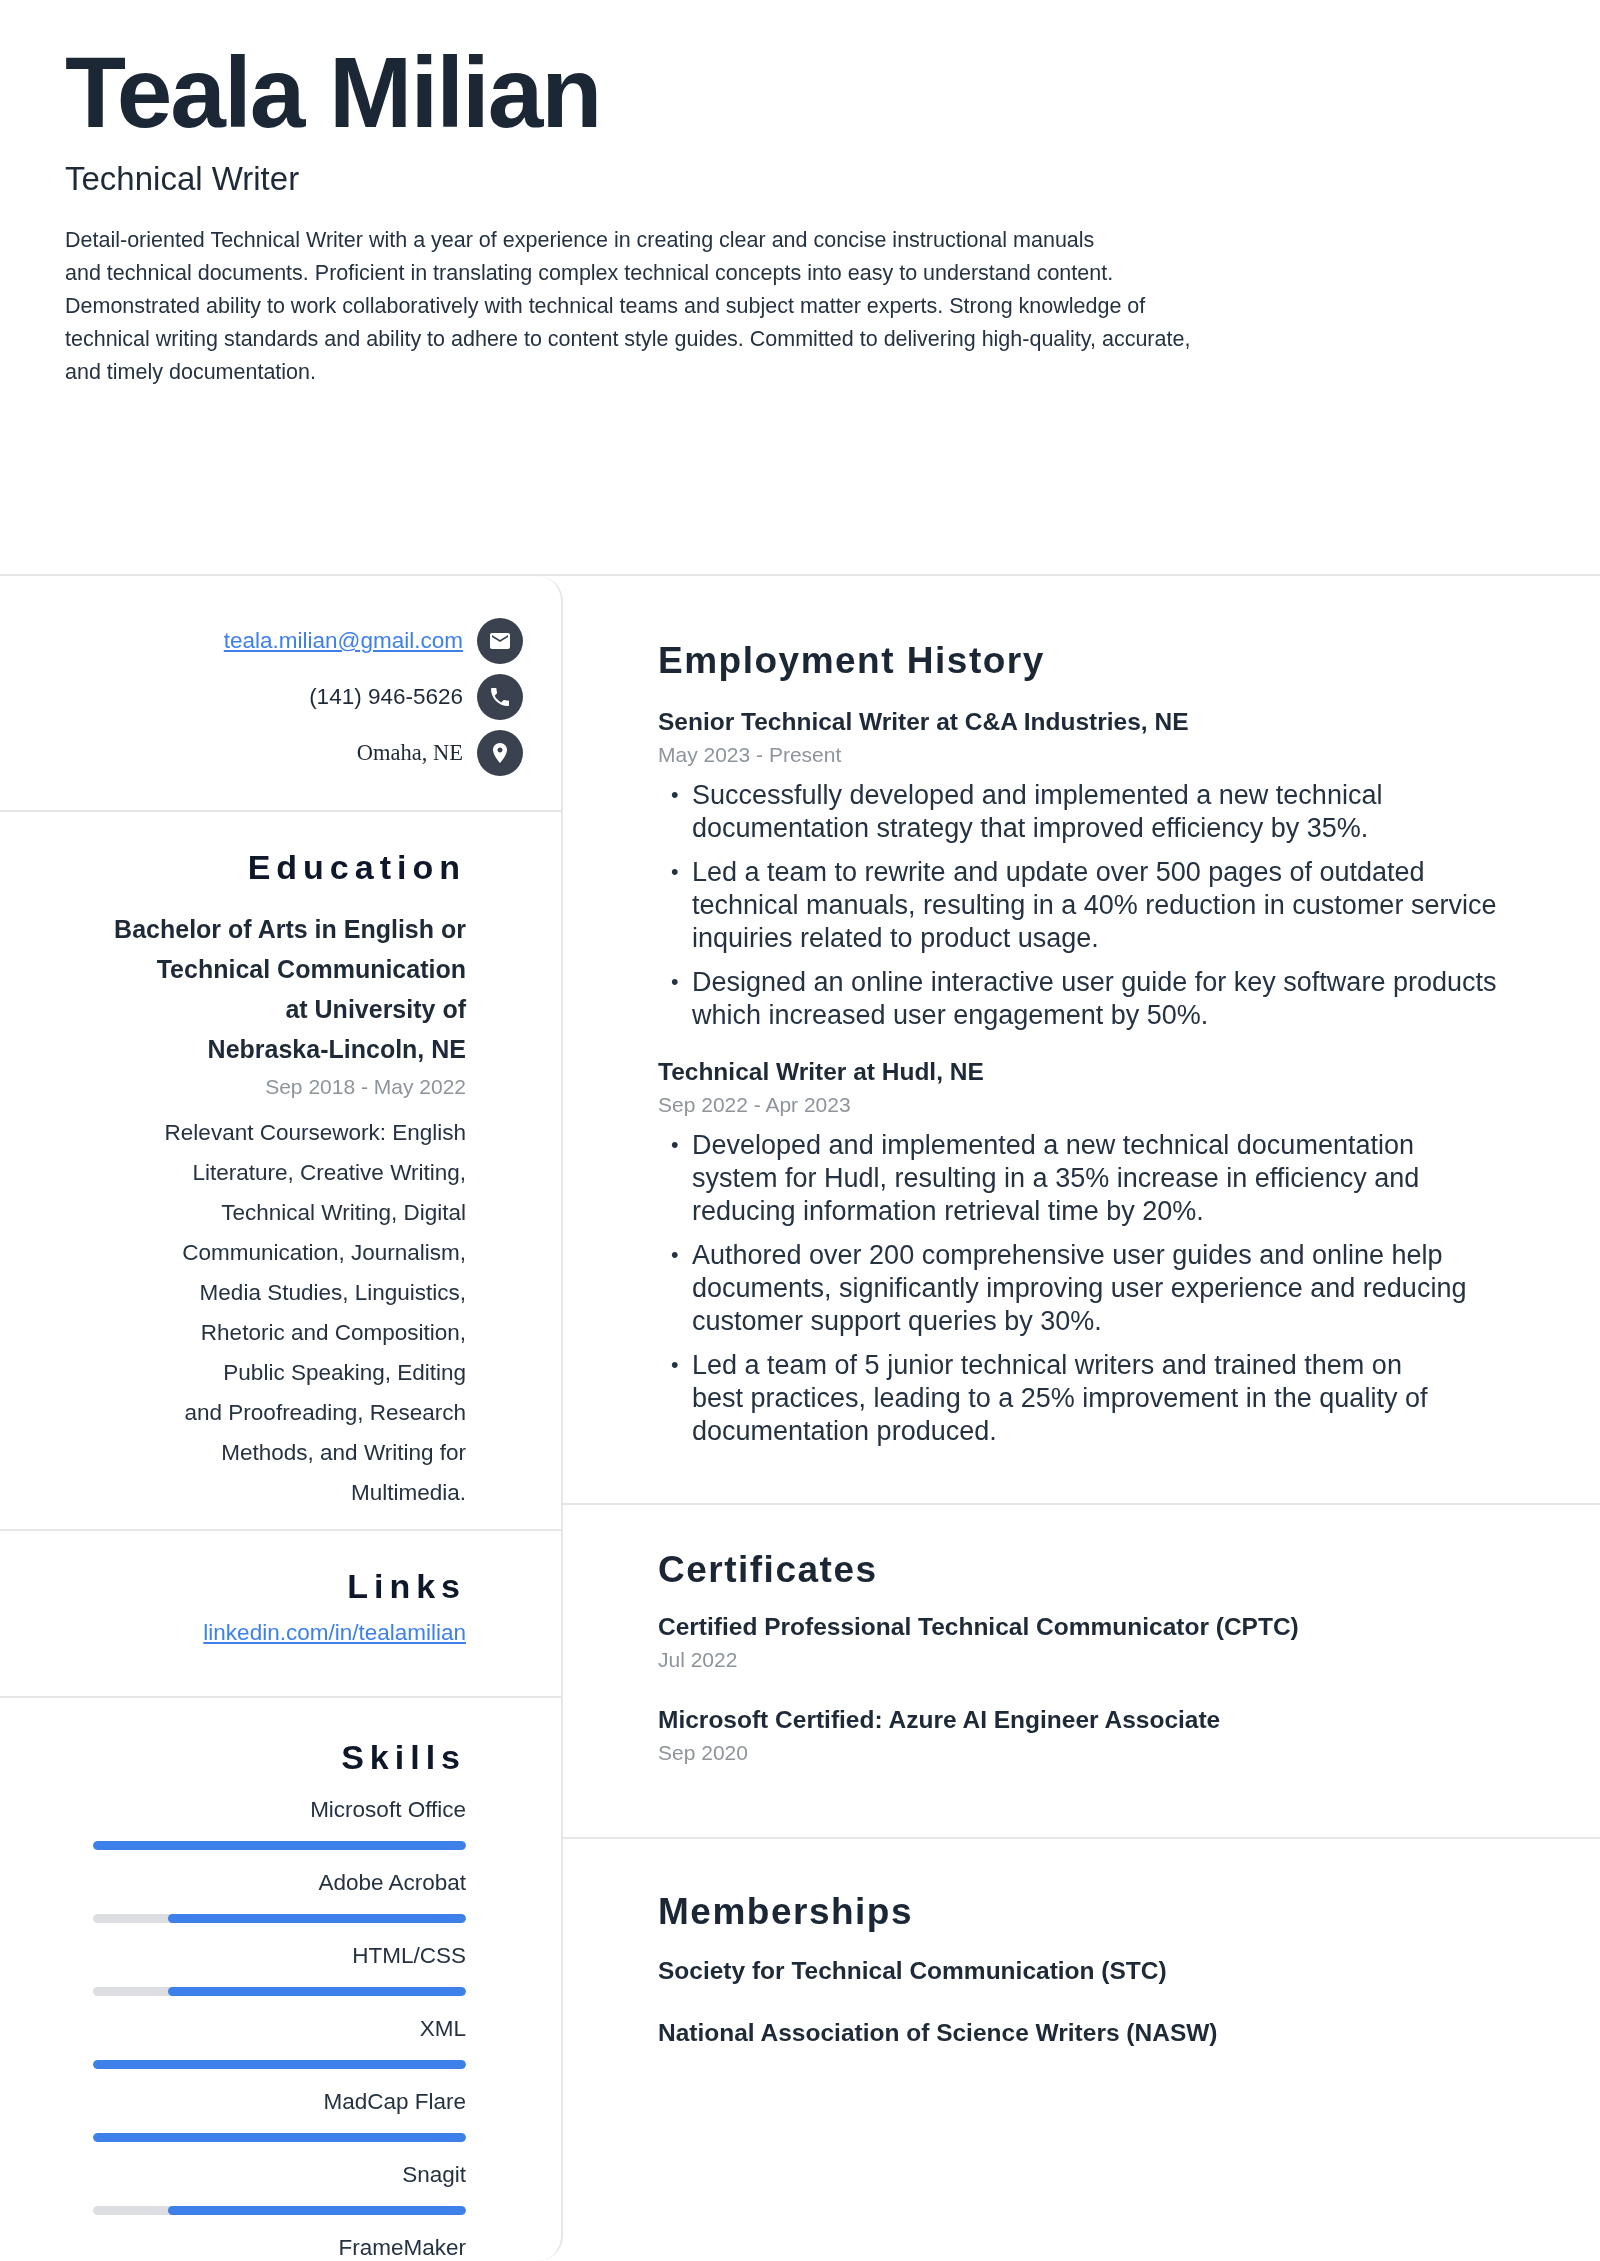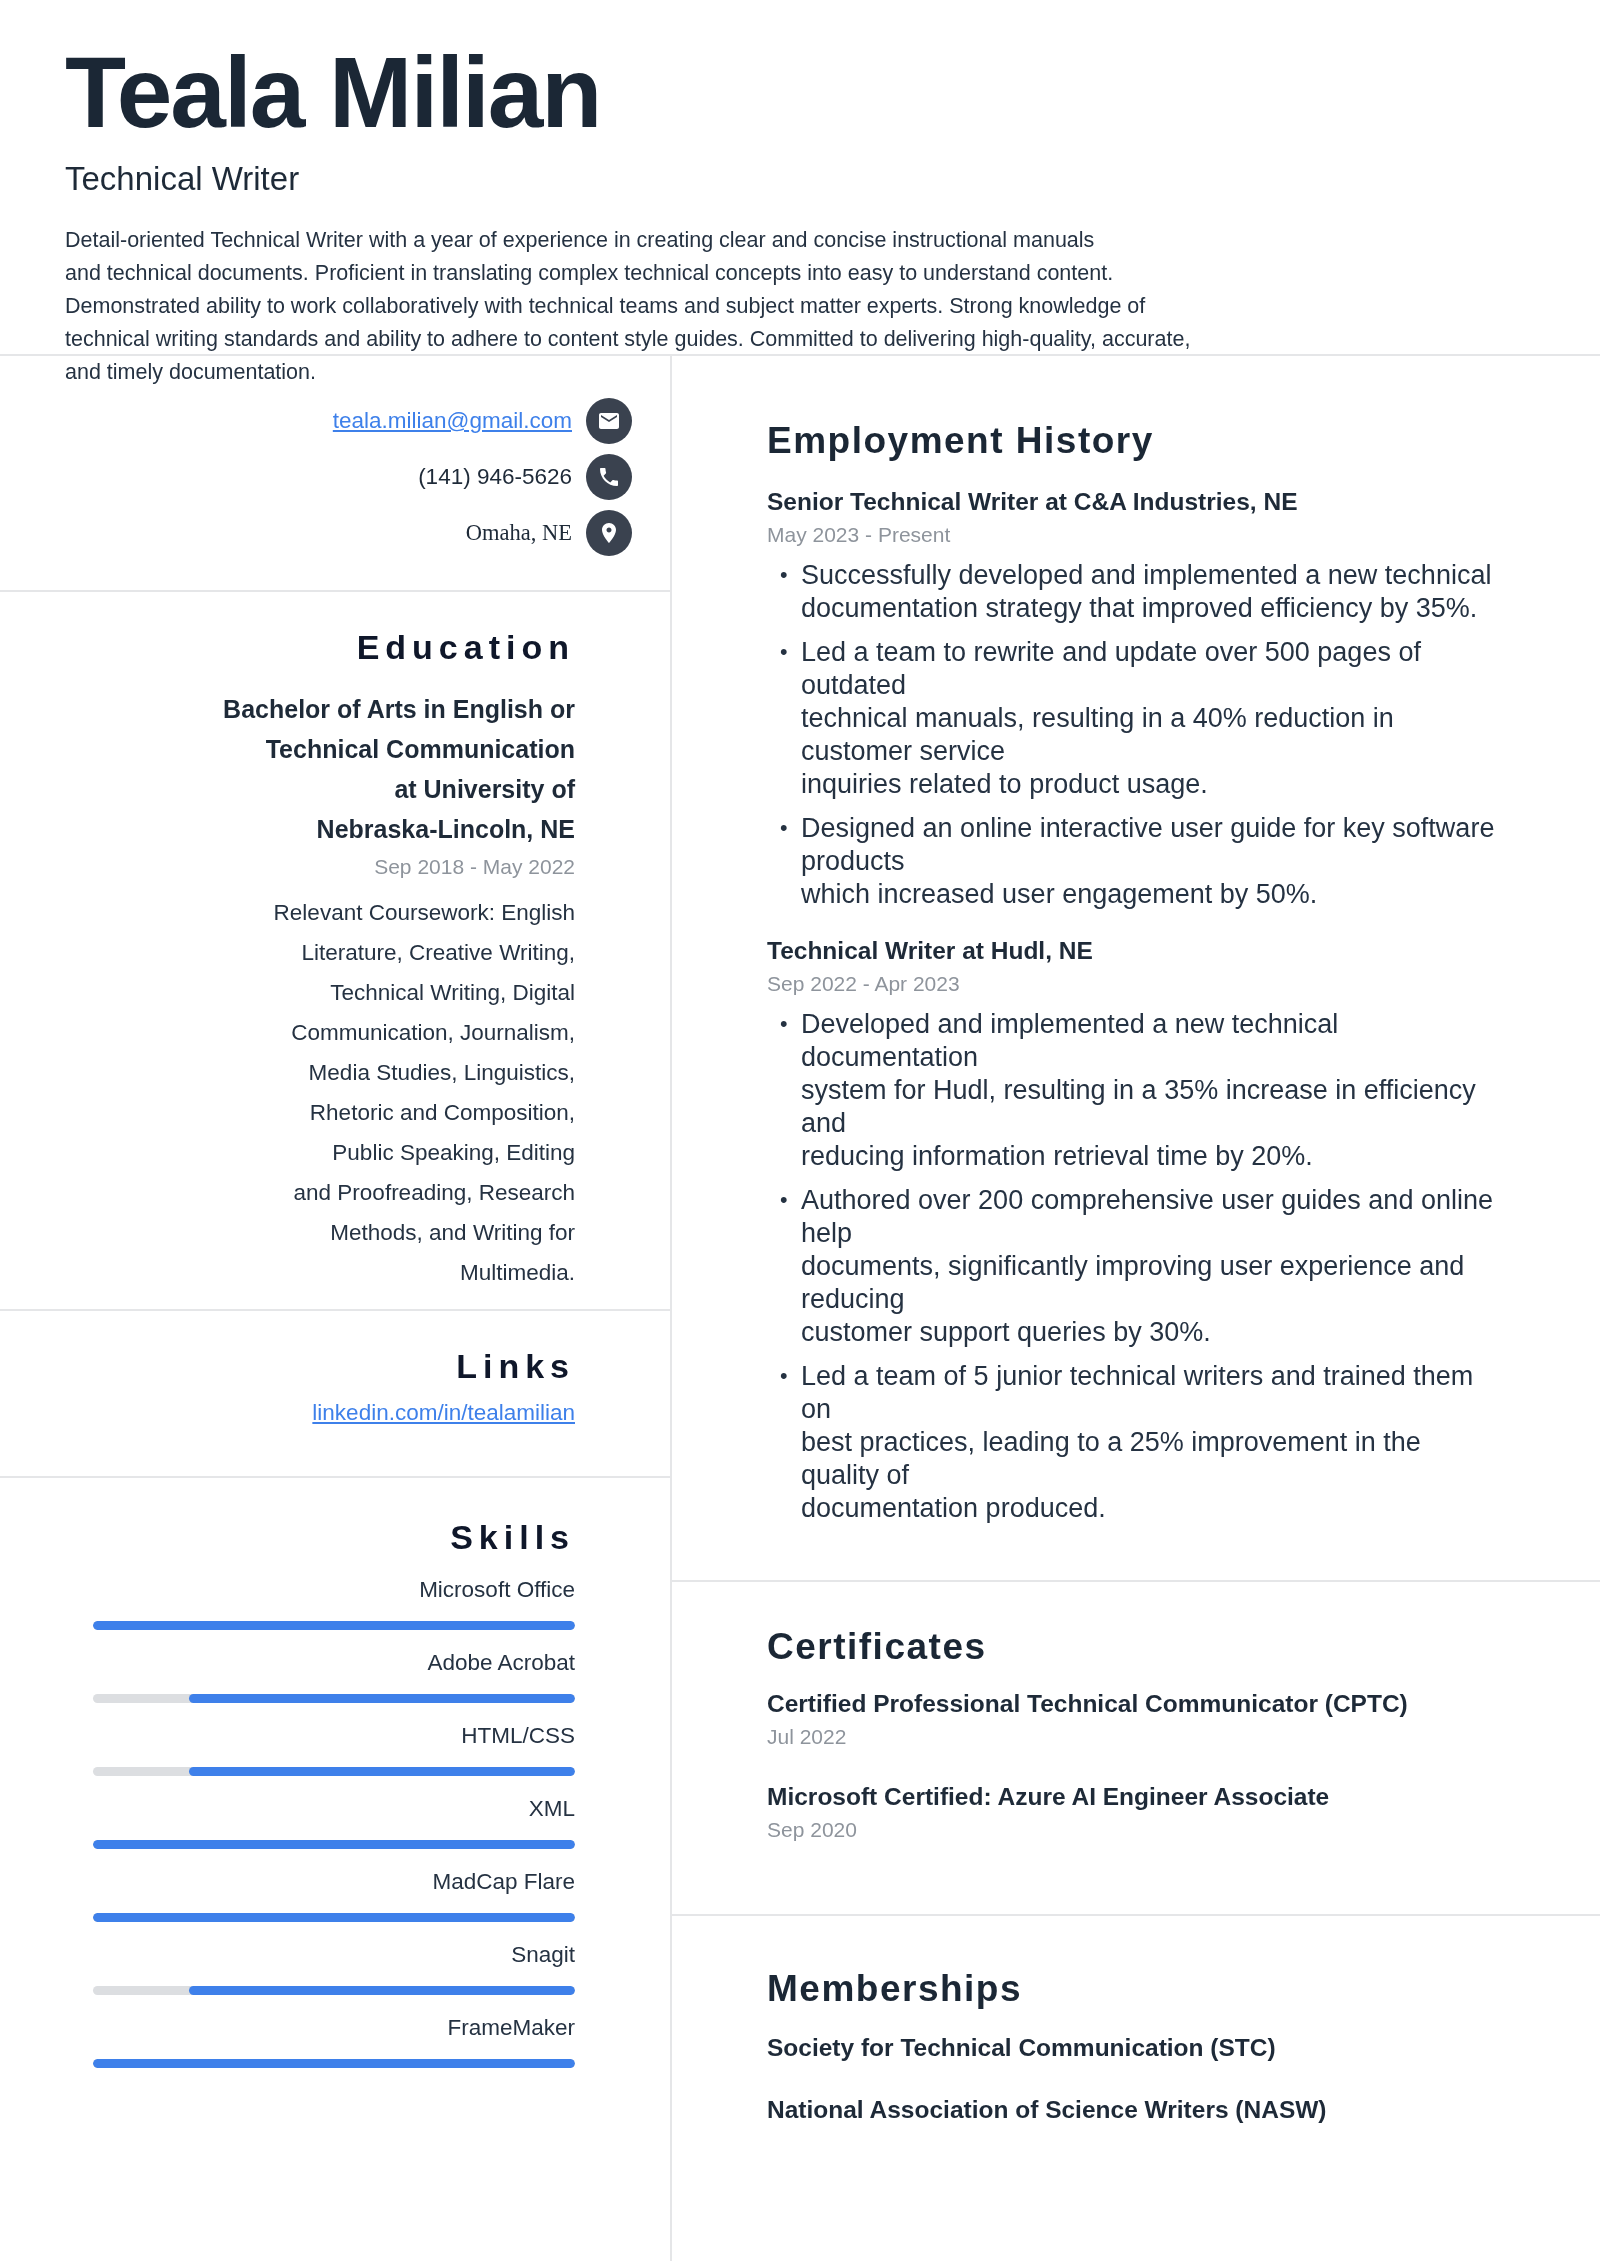--- a/index.html
+++ b/index.html
@@ -3,33 +3,33 @@
 <meta charset="utf-8">
 <style>
   html,body{margin:0;padding:0;background:#ffffff;}
   .page{
     width:1600px;height:2261px;box-sizing:border-box;
     display:flex;flex-direction:column;
     font-family:"Liberation Sans","DejaVu Sans",sans-serif;
     color:#1e2a38;background:#ffffff;overflow:hidden;
   }
   
-  .header{padding:40px 100px 13px 65px;box-sizing:border-box;height:354px;}
+  .header{padding:40px 100px 13px 65px;box-sizing:border-box;height:574px;}
   .name{
     font-size:100px;line-height:1.05;font-weight:600;margin:0;
     letter-spacing:-2px;color:#1b2735;
   }
   .candidate-title{margin-top:15px;font-size:33px;font-weight:500;color:#1e2a38;}
   .summary{
     margin:26px 0 0 0;font-size:21.5px;line-height:33px;color:#253242;
     white-space:pre-line;max-width:1460px;
   }
   
   .columns{flex:1;display:flex;border-top:2px solid #e5e6e8;min-height:0;}
-  .sidebar{width:672px;box-sizing:border-box;border-right:2px solid #e5e6e8;}
+  .sidebar{width:563px;box-sizing:border-box;border-right:2px solid #e5e6e8;border-radius:25px;}
   .main{flex:1;box-sizing:border-box;}
   section{box-sizing:border-box;}
   .divided{border-top:2px solid #e5e6e8;}
   
   .contact{padding:42px 38px 34px 0;text-align:right;}
   .contact-row{
     display:flex;justify-content:flex-end;align-items:center;
     gap:14px;margin-bottom:10px;font-size:22.5px;
   }
   .contact-row:last-child{margin-bottom:0;font-family:Liberation Serif, serif;}

